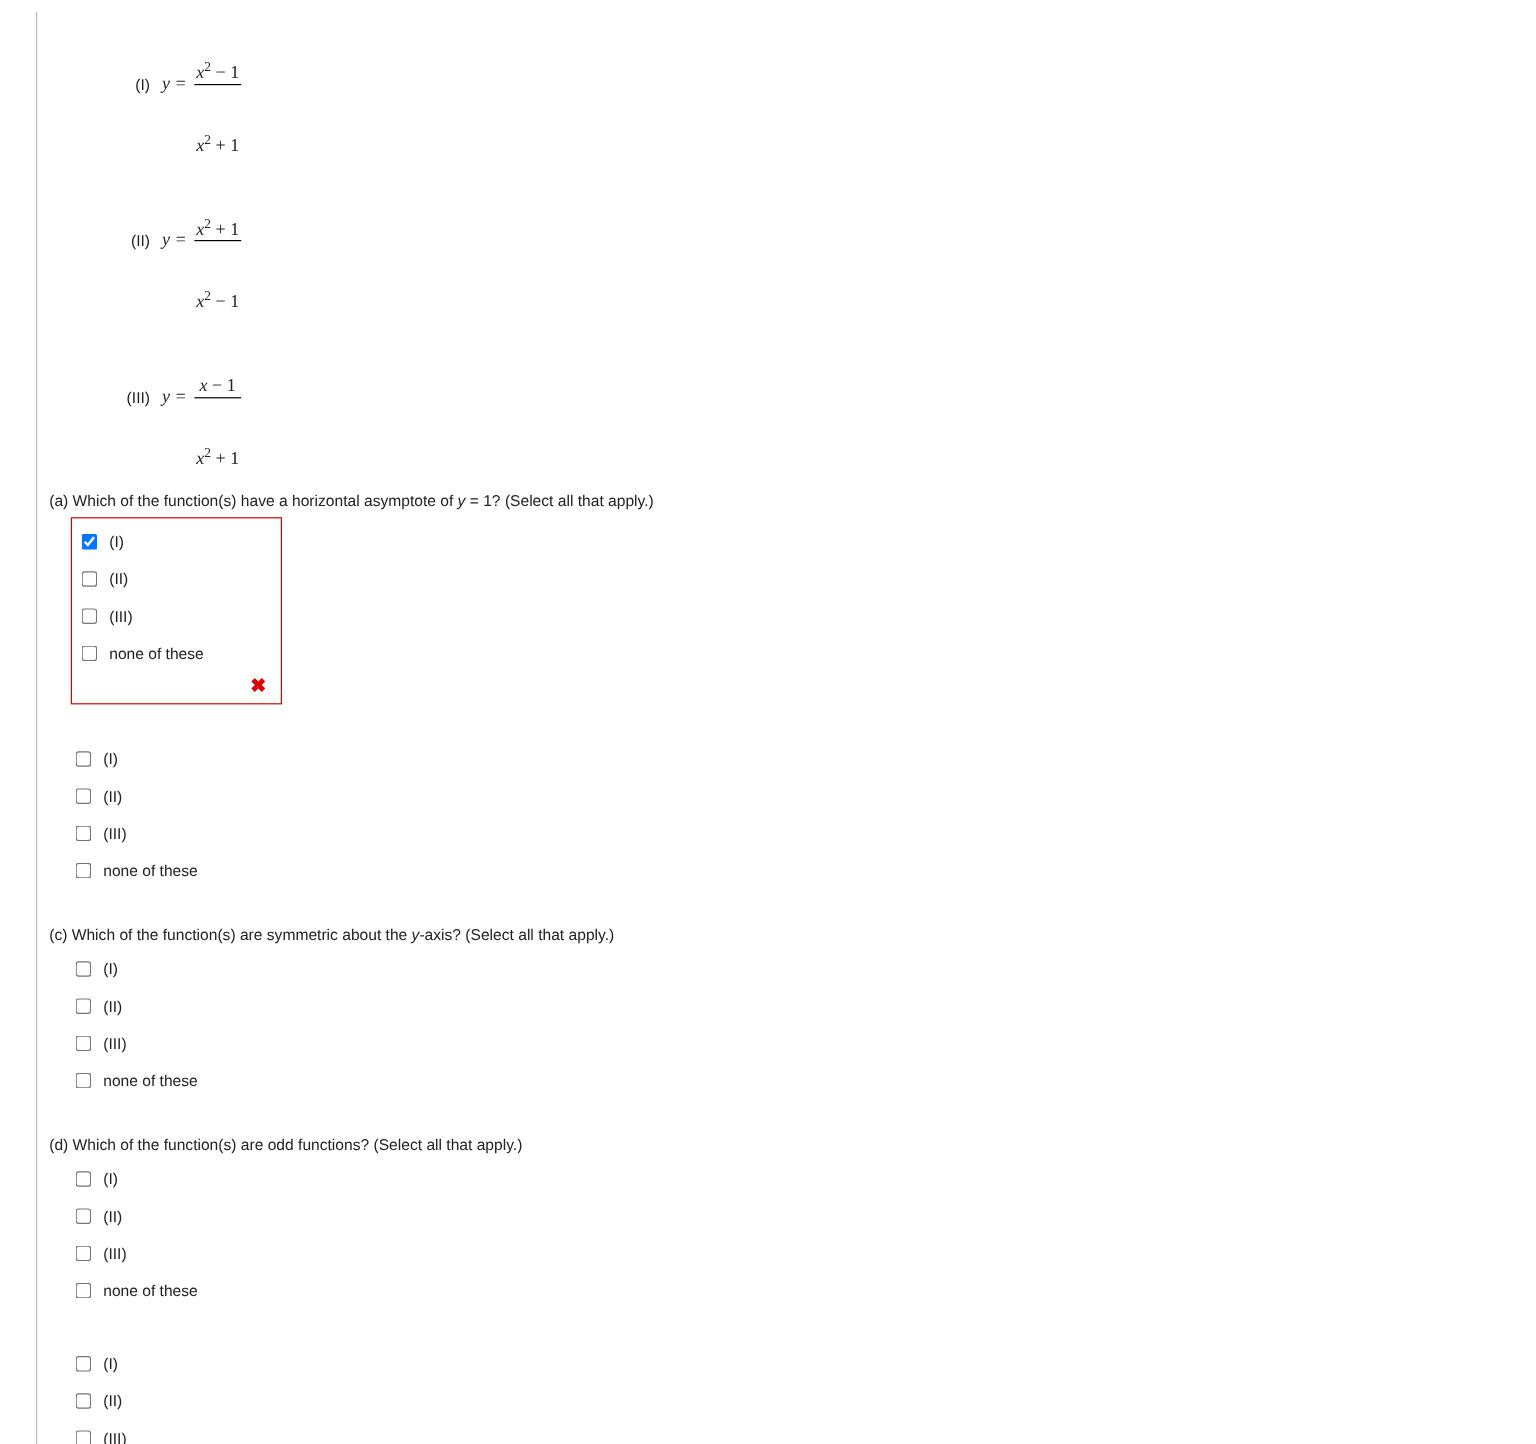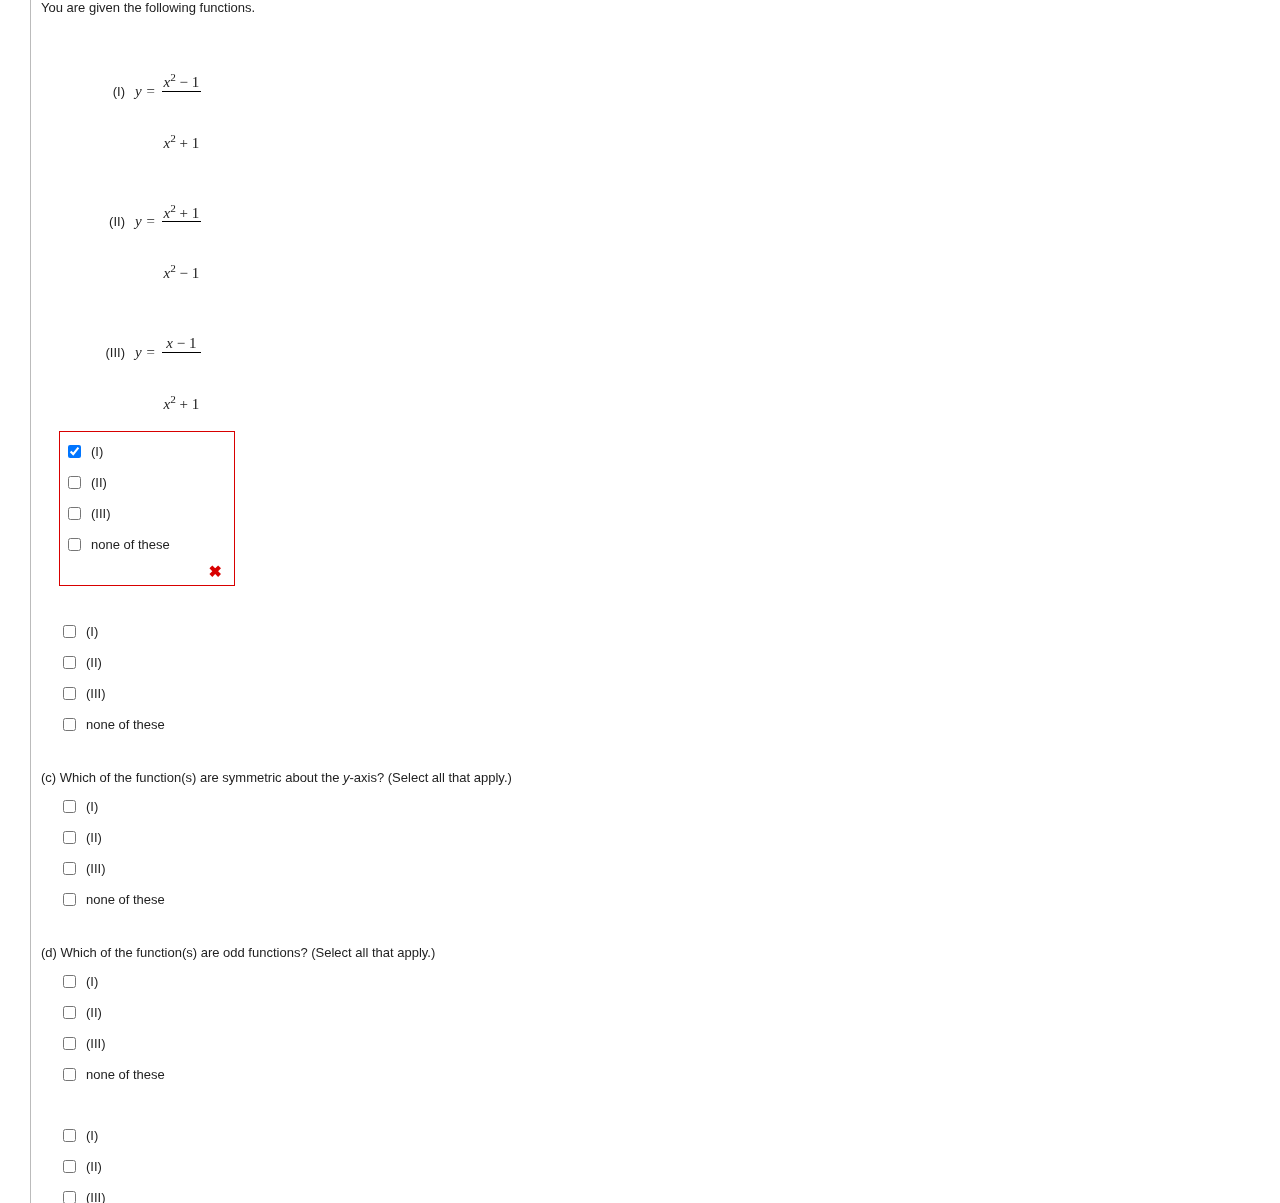--- a/index.html
+++ b/index.html
@@ -103,21 +103,20 @@
     background: linear-gradient(to top, rgba(0,0,0,0.35), rgba(0,0,0,0));
     width: 120px;
     border-top: 2px solid #222;
   }
 </style>
 </head>
 <body>
 
 <div class="page">
 
-  <div class="intro">You are given the following functions.</div>
 
   <div class="func-list">
     <div class="func-row">
       <span class="func-label">(I)</span>
       <span class="yequals">y =</span>
       <span class="frac">
         <span class="num"><span class="var">x</span><sup class="upright">2</sup> <span class="upright">− 1</span></span>
         <span class="den"><span class="var">x</span><sup class="upright">2</sup> <span class="upright">+ 1</span></span>
       </span>
     </div>
@@ -133,20 +132,23 @@
       <span class="func-label">(III)</span>
       <span class="yequals">y =</span>
       <span class="frac">
         <span class="num"><span class="var">x</span> <span class="upright">− 1</span></span>
         <span class="den"><span class="var">x</span><sup class="upright">2</sup> <span class="upright">+ 1</span></span>
       </span>
     </div>
   </div>
 
   <div class="question">
+    <div class="q-prompt">
+      <span>(a) Which of the function(s) have a horizontal asymptote of </span><span class="var">y</span><span> = 1? (Select all that apply.)</span>
+    </div>
     <div class="options wrong-box">
       <div class="opt">
         <input type="checkbox" checked="" style="">
         <span>(I)</span>
       </div>
       <div class="opt">
         <input type="checkbox" style="">
         <span>(II)</span>
       </div>
       <div class="opt">

